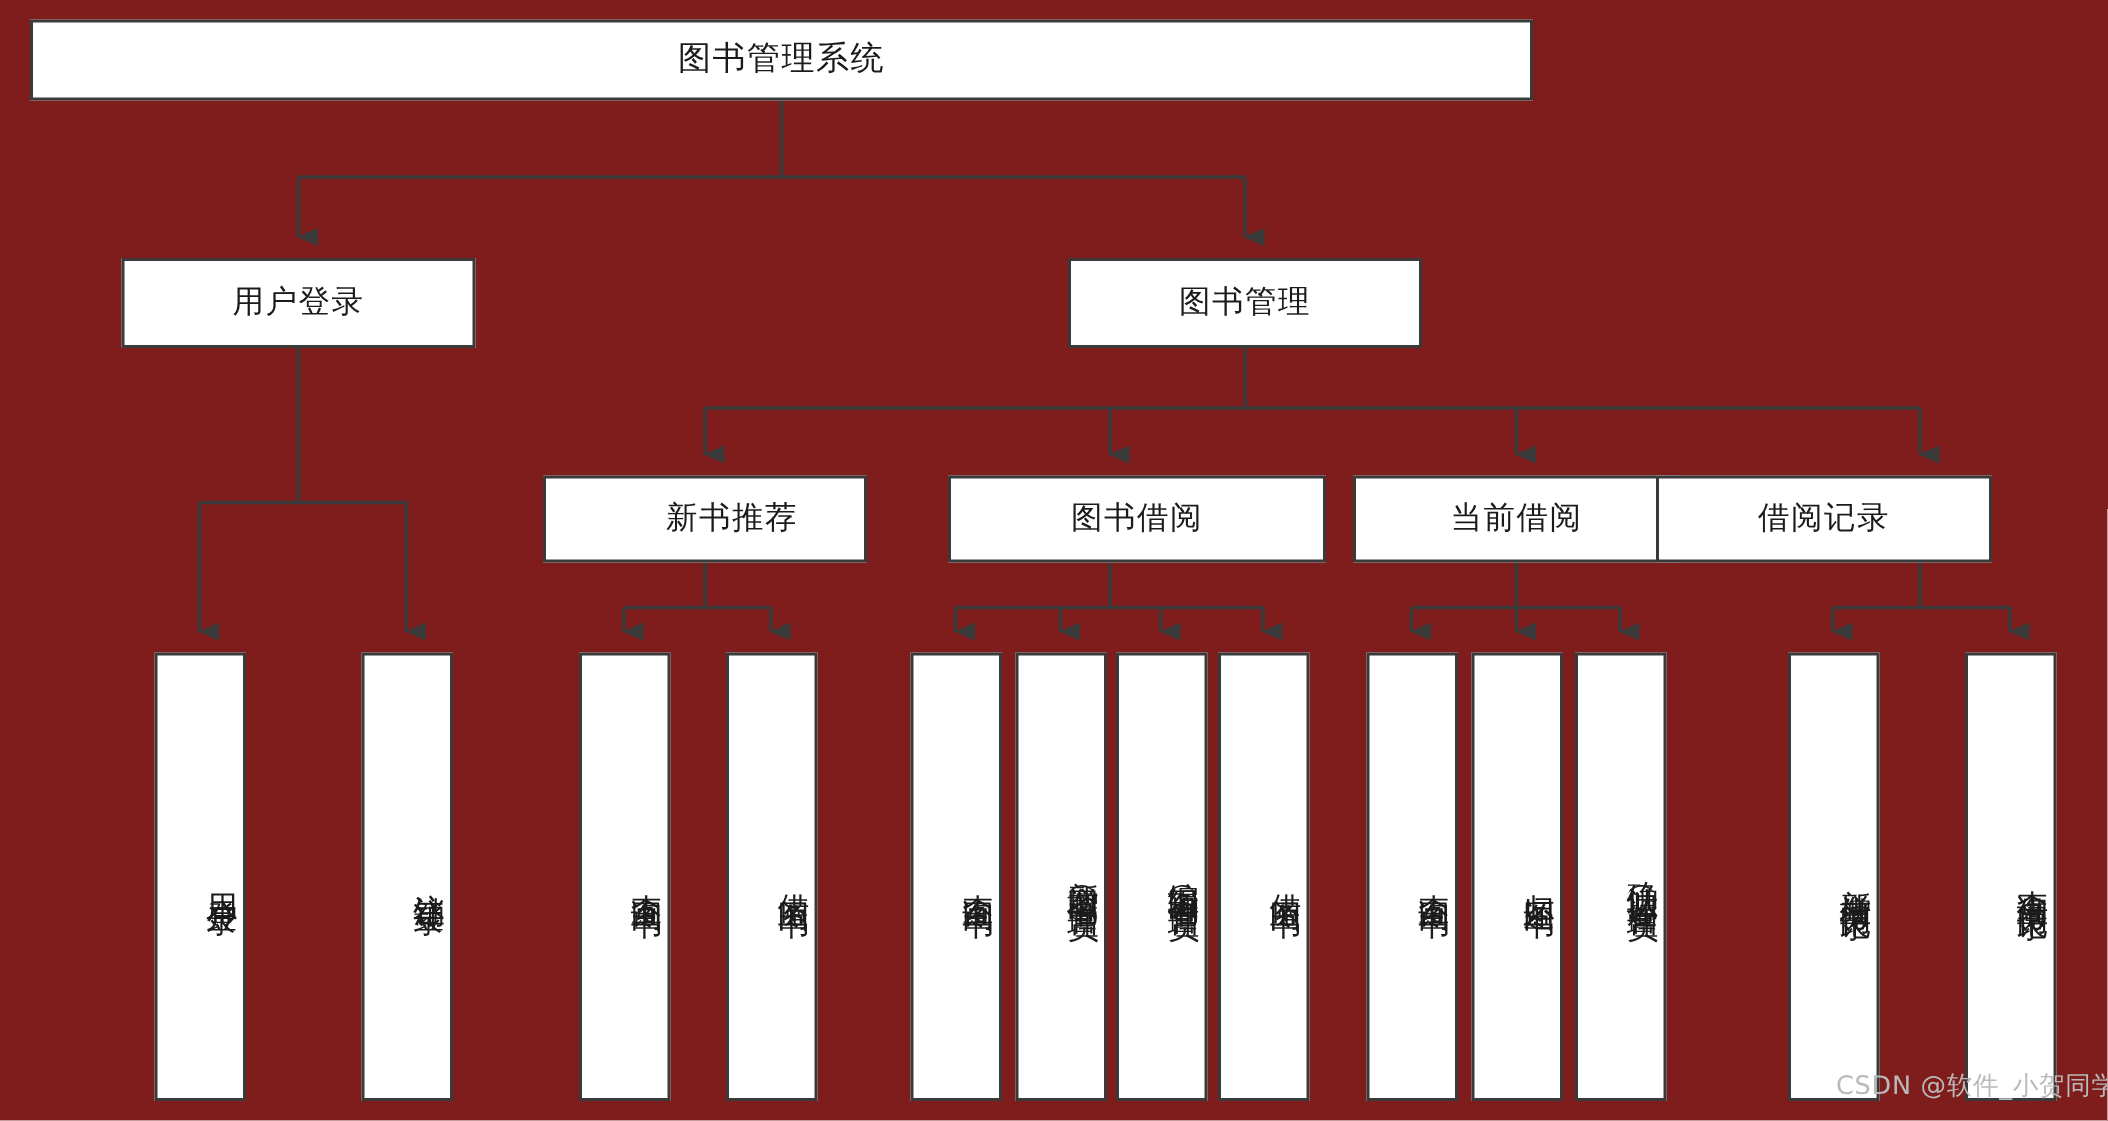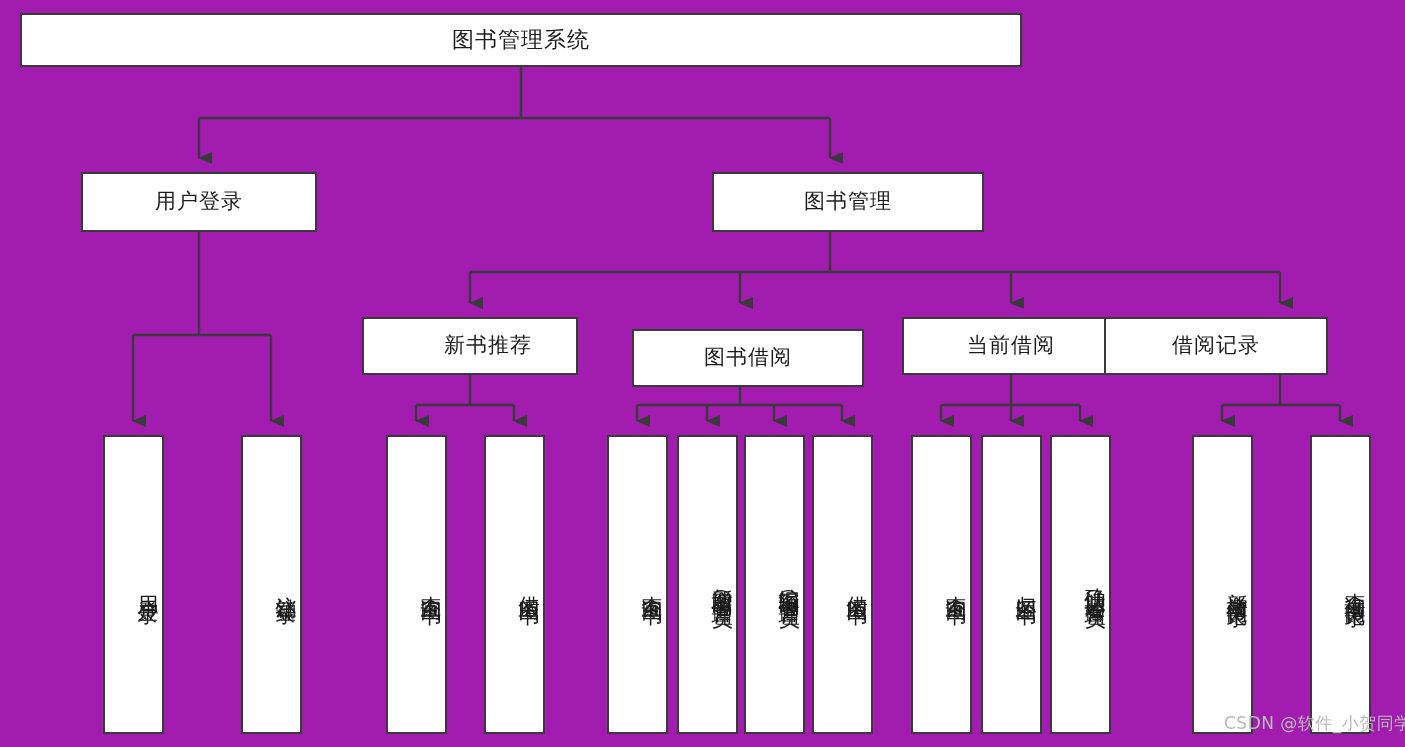--- a/index.html
+++ b/index.html
@@ -7,21 +7,21 @@
     padding: 0;
     background: #ffffff;
   }
   body {
     font-family: "DejaVu Sans", "Liberation Sans", sans-serif;
   }
   #canvas {
     position: relative;
     width: 1405px;
     height: 747px;
-    background: #a21caf;
+    background: #7f1d1d;
     overflow: hidden;
   }
   #wires {
     position: absolute;
     left: 0;
     top: 0;
     width: 1405px;
     height: 747px;
     pointer-events: none;
   }
@@ -133,29 +133,29 @@
   </svg>
 
   <div class="node h root" style="left:20px; top:13px; width:1002px; height:54px;">
     <span>图书管理系统</span>
   </div>
 
   <div class="node h" style="left:81px; top:172px; width:236px; height:60px;">
     <span>用户登录</span>
   </div>
 
-  <div class="node h" style="left:712px; top:172px; width:272px; height:60px;justify-content:center;">
+  <div class="node h" style="left:712px; top:172px; width:236px; height:60px;justify-content:center;">
     <span>图书管理</span>
   </div>
 
   <div class="node h" style="left:362px; top:317px; width:216px; height:58px;padding-left:36px;">
     <span>新书推荐</span>
   </div>
 
-  <div class="node h" style="left:632px; top:317px; width:232px; height:58px;margin-top:12px;">
+  <div class="node h" style="left:632px; top:317px; width:252px; height:58px;">
     <span>图书借阅</span>
   </div>
 
   <div class="node h" style="left:902px; top:317px; width:218px; height:58px;">
     <span>当前借阅</span>
   </div>
 
   <div class="node h" style="left:1104px; top:317px; width:224px; height:58px;">
     <span>借阅记录</span>
   </div>

